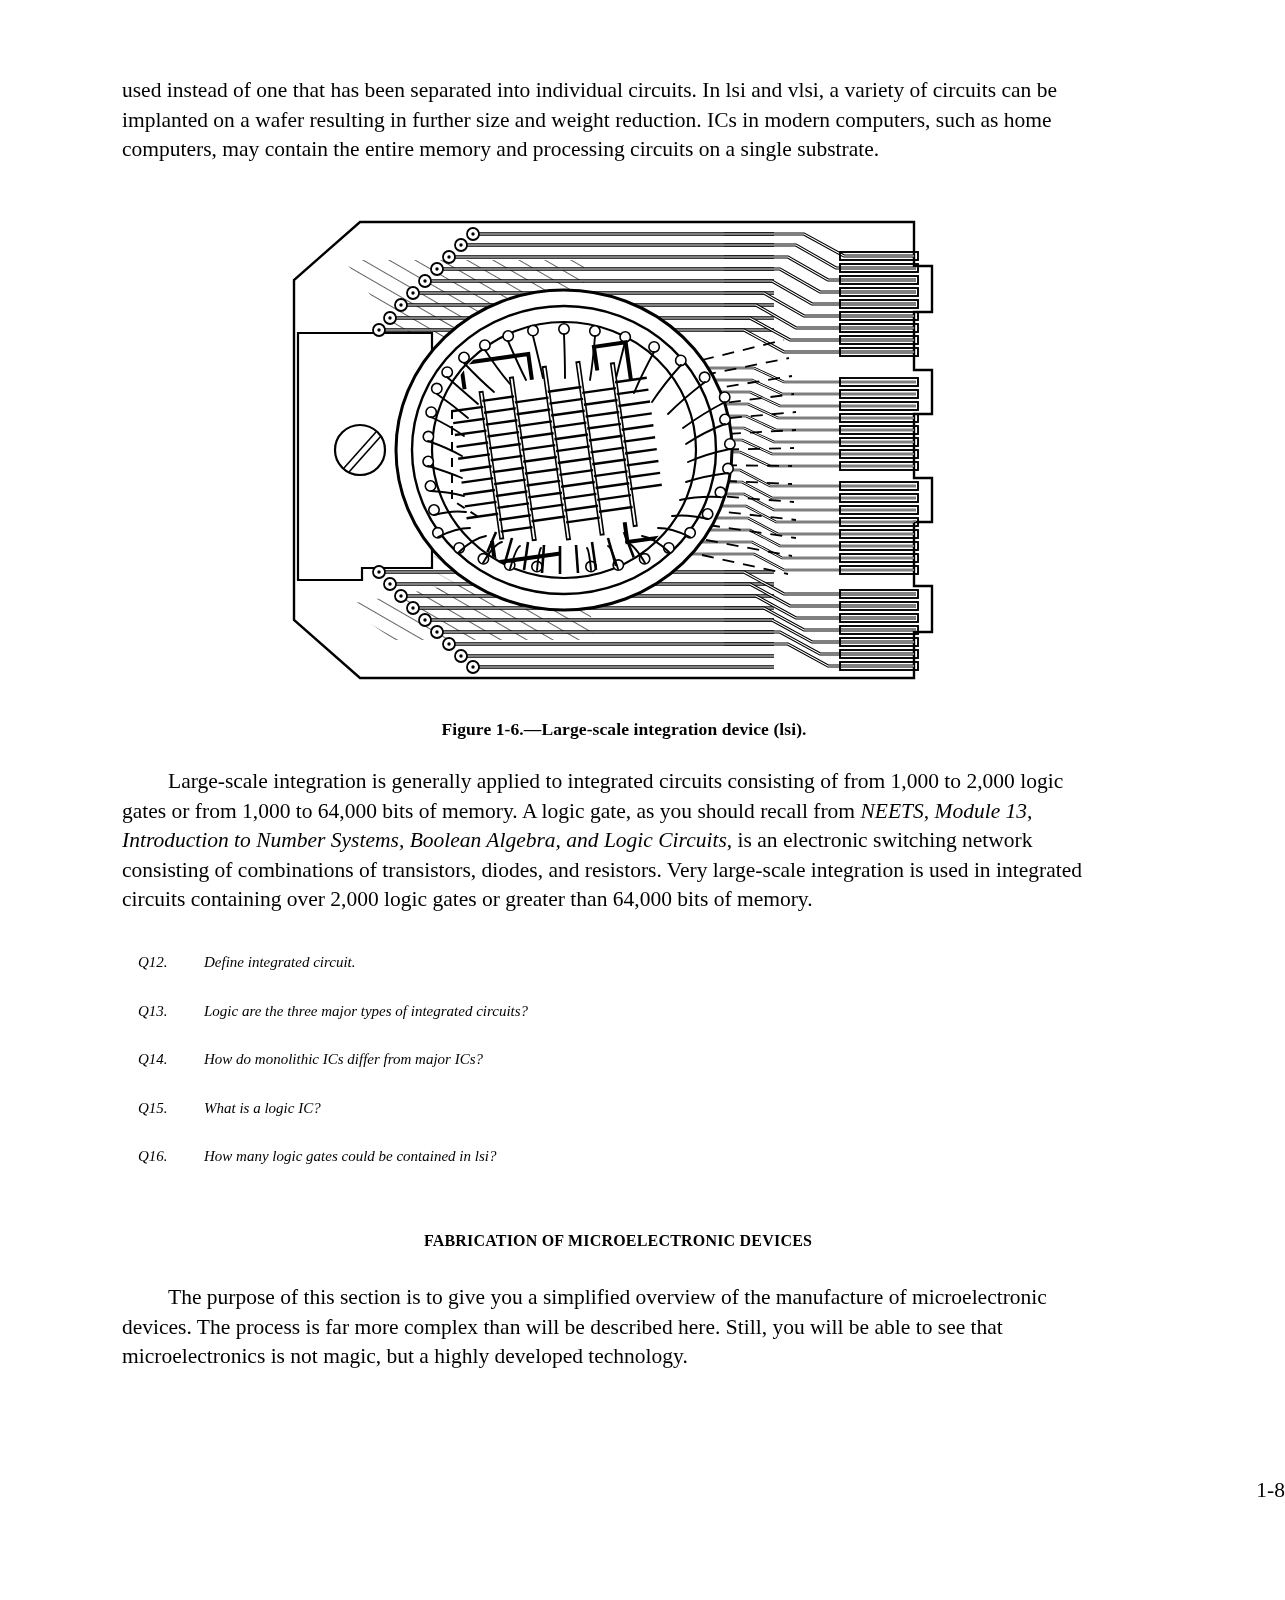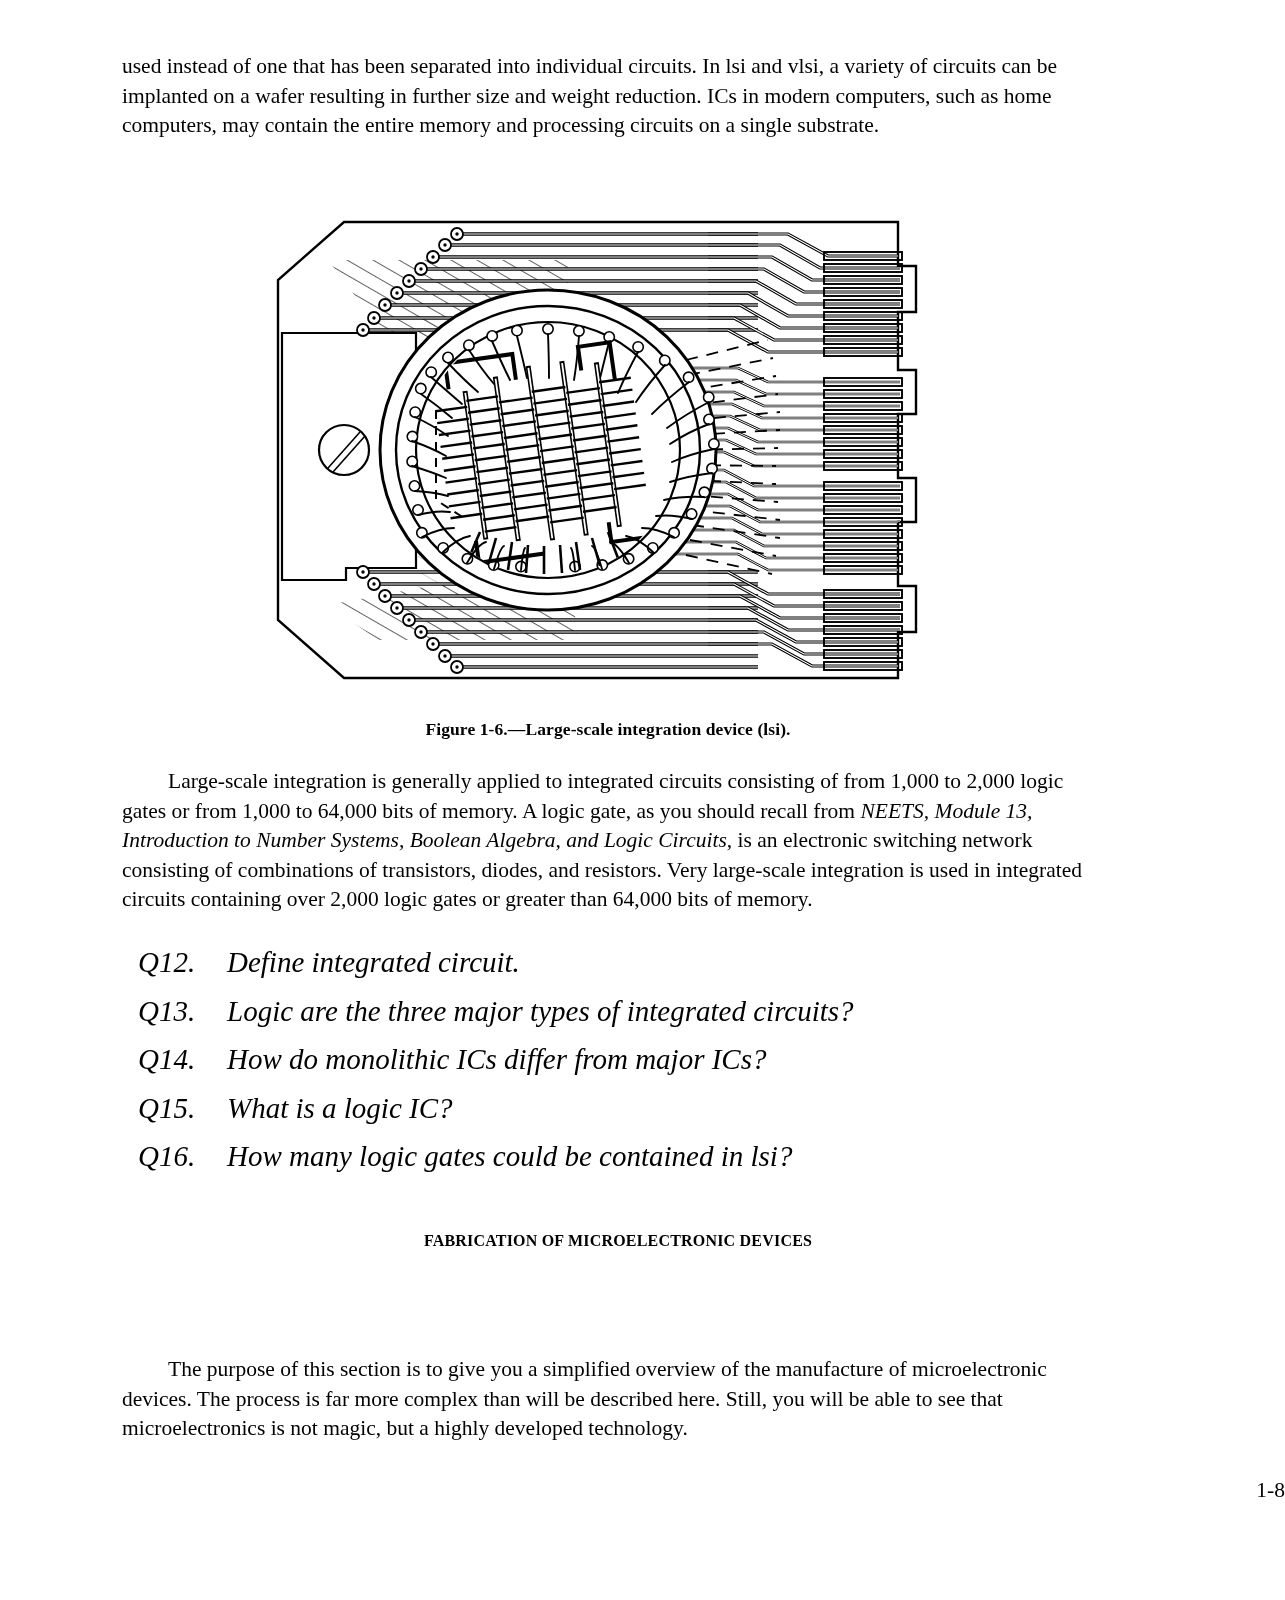--- a/index.html
+++ b/index.html
@@ -19,29 +19,29 @@
   }
   p.body-text {
     font-size: 21.5px;
     line-height: 29.5px;
     margin: 0;
     text-align: left;
   }
   .top-para {
     position: absolute;
     left: 122px;
-    top: 52px;
+    top: 76px;
     width: 998px;
   }
   .indent {
     text-indent: 46px;
   }
   .figure-wrap {
     position: absolute;
-    left: 112px;
+    left: 128px;
     top: 200px;
     width: 992px;
   }
   .figure-canvas {
     display: block;
     margin: 0 auto;
     width: 680px;
     height: 500px;
   }
   .figure-caption {
@@ -60,24 +60,23 @@
   }
   .questions {
     position: absolute;
     left: 138px;
     top: 948px;
     width: 900px;
   }
   .q-row {
     display: flex;
     font-style: italic;
-    font-size: 29px;
+    font-size: 15px;
     line-height: 29px;
     margin-bottom: 19.5px;
-    gap: 23px;
   }
   .q-num {
     width: 66px;
     flex: 0 0 66px;
   }
   .q-text {
     flex: 1 1 auto;
     font-style: italic;
   }
   .section-heading {
@@ -86,21 +85,21 @@
     top: 1232px;
     width: 992px;
     text-align: center;
     font-size: 16px;
     font-weight: bold;
     letter-spacing: 0.2px;
   }
   .closing-para {
     position: absolute;
     left: 122px;
-    top: 1355px;
+    top: 1283px;
     width: 975px;
   }
   .page-number {
     position: absolute;
     left: 0;
     top: 1478px;
     width: 1285px;
     text-align: right;
     font-size: 21.5px;
   }

